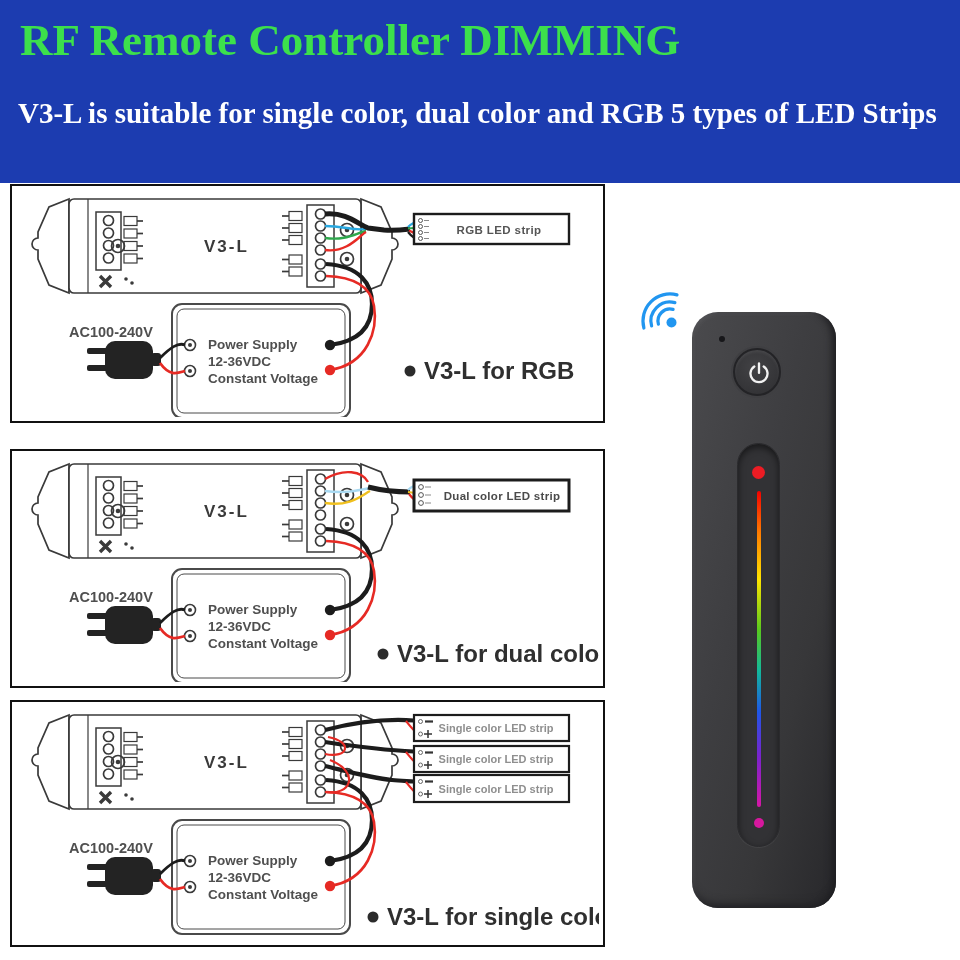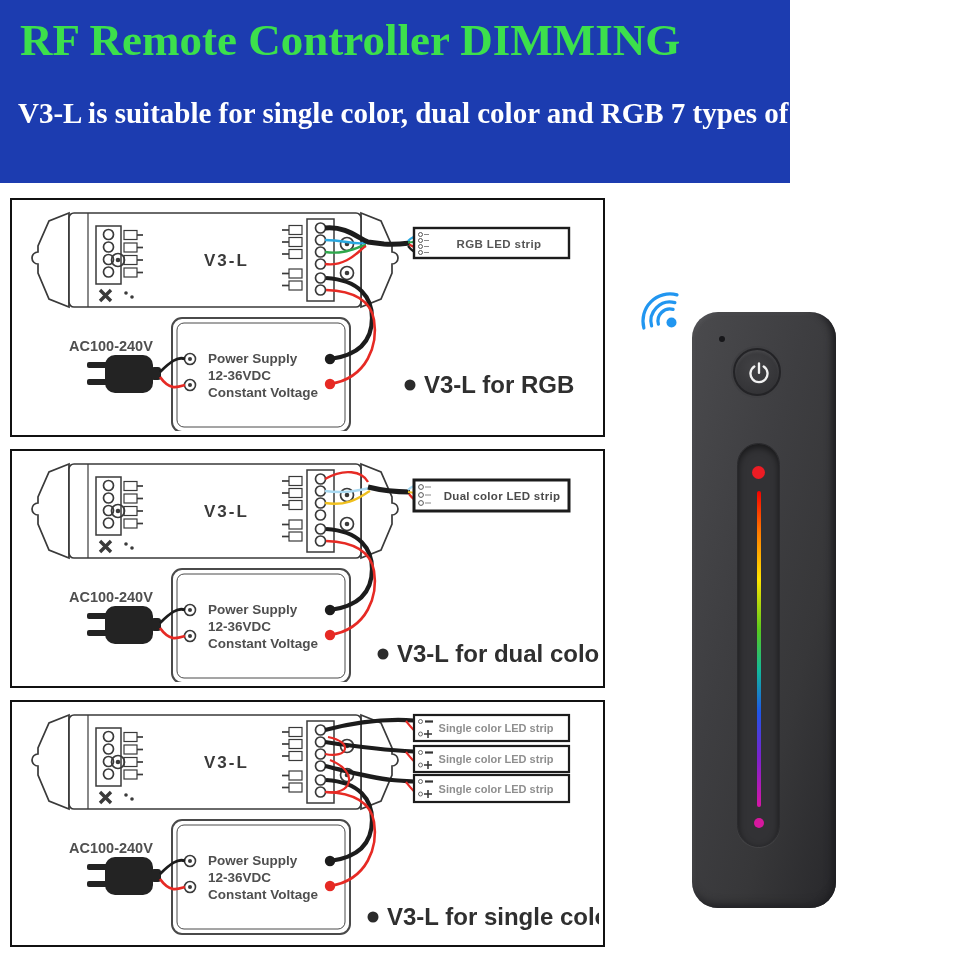--- a/index.html
+++ b/index.html
@@ -1,32 +1,32 @@
 <!DOCTYPE html>
 <html><head>
 <meta charset="utf-8">
 <style>
   html,body{margin:0;padding:0}
   body{
     width:960px;height:960px;position:relative;background:#ffffff;
     font-family:"Liberation Sans",sans-serif;overflow:hidden;
   }
-  .header{position:absolute;left:0;top:0;width:790px;height:183px;background:#1c3cb0;}
+  .header{position:absolute;left:0;top:0;width:960px;height:183px;background:#1c3cb0;}
   .header .title{
     position:absolute;left:20px;top:14px;margin:0;
     font-family:"Liberation Serif",serif;font-weight:bold;
     font-size:45px;color:#3ce04c;white-space:nowrap;
   }
   .header .subtitle{
     position:absolute;left:18px;top:97px;margin:0;
     font-family:"Liberation Serif",serif;font-weight:bold;
     font-size:29px;color:#ffffff;white-space:nowrap;
   }
   .panel{position:absolute;left:10px;width:591px;border:2px solid #111;background:#fff;}
-  .panel-1{top:198px;height:235px}
+  .panel-1{top:184px;height:235px}
   .panel-2{top:449px;height:235px}
   .panel-3{top:700px;height:243px}
   .panel svg{display:block}
 
   .remote{
     position:absolute;left:692px;top:312px;width:144px;height:596px;
     border-radius:26px;
     background:linear-gradient(104deg,#4a4a4d 0%,#3e3e41 40%,#373739 68%,#28282b 100%);
     box-shadow:inset -8px 0 7px -4px #1e1e21, inset 0 -9px 8px -5px #242427,
                inset 2px 2px 4px rgba(255,255,255,0.06);
@@ -150,21 +150,21 @@
       <g fill="none">
         <path d="M318,159 C350,155 360,138 360,118 C360,98 348,80 314,78" stroke="#1c1c1c" stroke-width="4.2"></path>
         <path d="M318,184 C356,178 366,144 362,120 C359,102 344,91 314,90" stroke="#e62a24" stroke-width="2.6"></path>
       </g>
     </symbol>
   </defs>
 </svg>
 
 <div class="header">
   <h1 class="title">RF Remote Controller DIMMING</h1>
-  <p class="subtitle">V3-L is suitable for single color, dual color and RGB 7 types of LED Strips</p>
+  <p class="subtitle">V3-L is suitable for single color, dual color and RGB 5 types of LED Strips</p>
 </div>
 
 <div class="panel panel-1">
   <svg width="587" height="231" viewBox="0 0 587 231">
     <use href="#sym-base"></use>
     <g fill="none">
       <path d="M313,40 C332,40 342,45 354,43" stroke="#29a8e0" stroke-width="2.4"></path>
       <path d="M313,52 C334,55 344,47 354,45" stroke="#2ea84c" stroke-width="2.4"></path>
       <path d="M313,64 C336,67 348,49 354,46" stroke="#e62a24" stroke-width="2.4"></path>
       <path d="M313,28 C334,26 346,38 356,42 L372,44 C382,45 390,44 398,43" stroke="#1c1c1c" stroke-width="5"></path>

